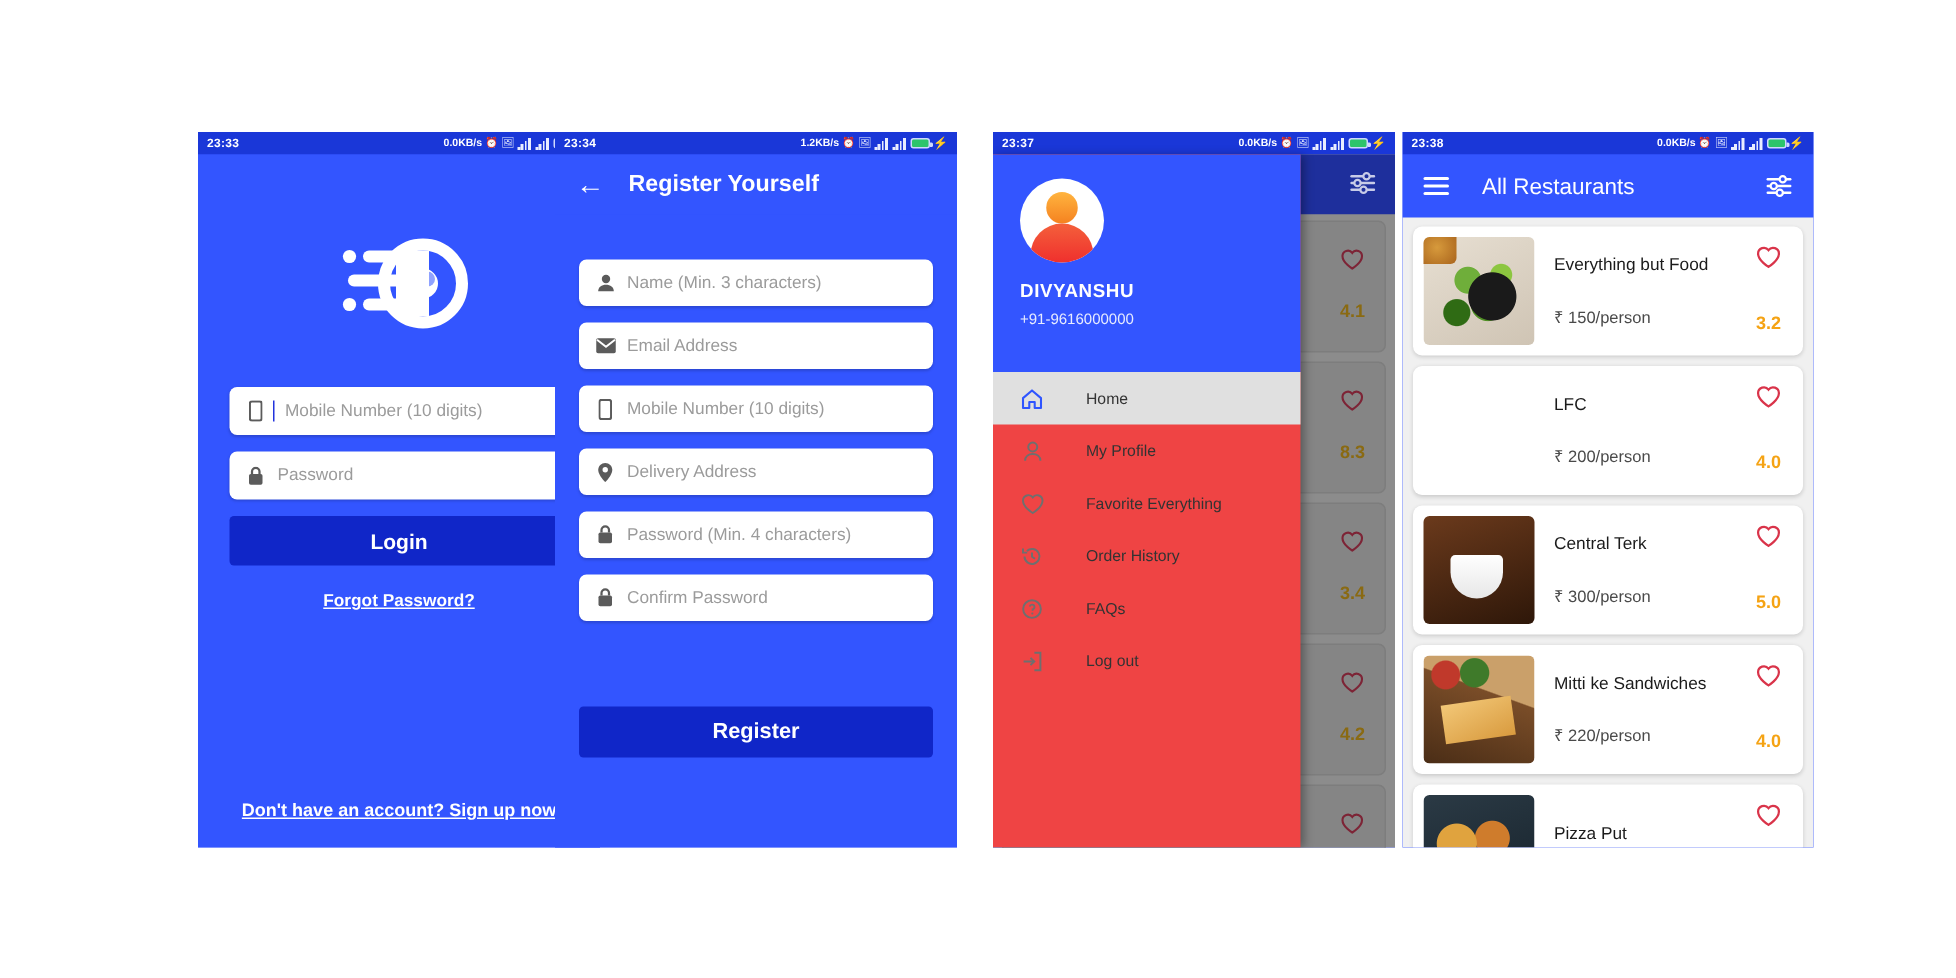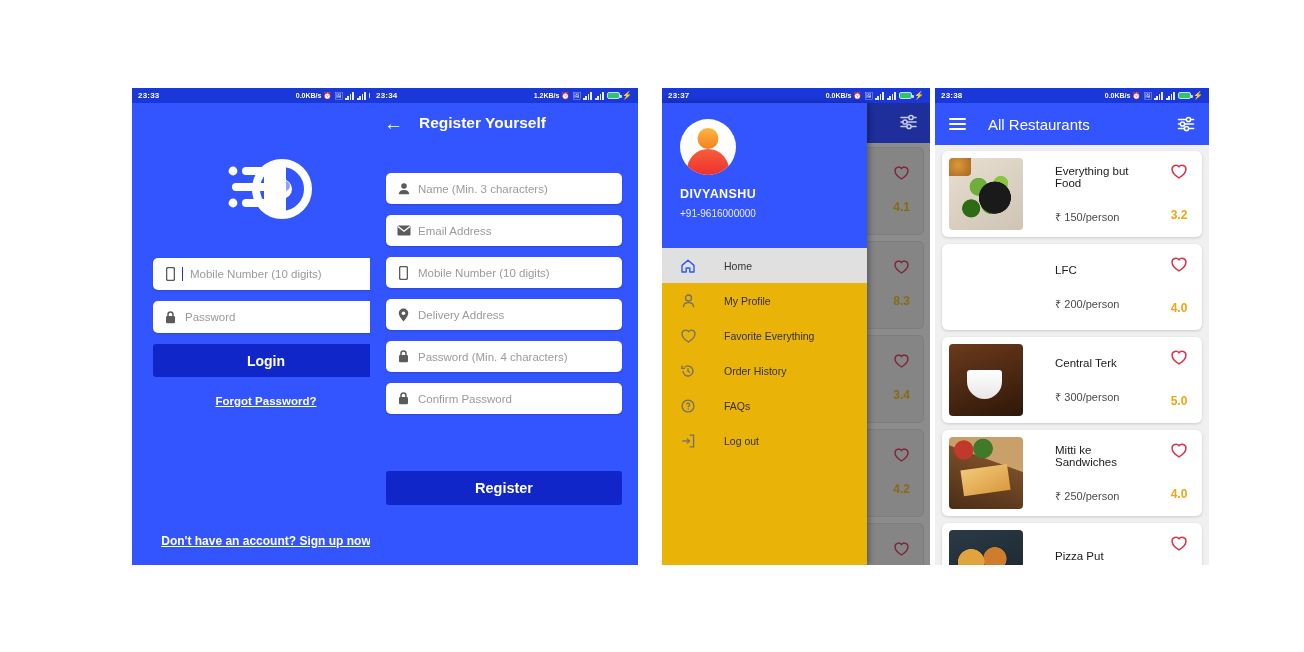--- a/index.html
+++ b/index.html
@@ -58,21 +58,21 @@
 
   
   .s3-body{position:relative;height:462px;background:#8e8e8e;}
   .s3-appbar{position:absolute;top:0;left:0;right:0;height:40px;background:#1e2f9c;}
   .s3-appbar .tune{position:absolute;right:13px;top:11px;}
   .dim-list{position:absolute;top:40px;left:0;right:0;bottom:0;background:#8c8c8c;padding:4px 6px 0 6px;box-sizing:border-box;}
   .dim-card{background:#858585;border-radius:5px;height:88px;margin-bottom:6px;position:relative;
     border:1px solid #7d7d7d;box-sizing:border-box;}
   .dim-card .hrt{position:absolute;right:14px;top:18px;}
   .dim-card .rt{position:absolute;right:13px;top:52px;color:#8a6a12;font-size:12px;font-weight:bold;}
-  .drawer{position:absolute;top:0;left:0;width:205px;bottom:0;background:#eab308;box-shadow:2px 0 6px rgba(0,0,0,.35);}
+  .drawer{position:absolute;top:0;left:0;width:205px;bottom:0;background:#ef4444;box-shadow:2px 0 6px rgba(0,0,0,.35);}
   .drawer-head{height:145px;background:#3355ff;padding:16px 0 0 18px;box-sizing:border-box;}
   .avatar{width:56px;height:56px;border-radius:50%;background:#fff;overflow:hidden;position:relative;}
   .avatar .head{position:absolute;left:50%;top:9px;transform:translateX(-50%);width:21px;height:21px;border-radius:50%;
     background:linear-gradient(180deg,#ffb43f,#f58220);}
   .avatar .torso{position:absolute;left:50%;bottom:-2px;transform:translateX(-50%);width:42px;height:28px;
     border-radius:21px 21px 0 0;background:linear-gradient(180deg,#f4603b,#ef2c2c);}
   .dname{color:#fff;font-size:12.5px;font-weight:bold;margin-top:12px;letter-spacing:.4px;}
   .dphone{color:#e8ecff;font-size:10px;margin-top:7px;}
   .dmenu{padding-top:0;}
   .ditem{height:35px;display:flex;align-items:center;padding:0 16px 0 16px;cursor:pointer;}
@@ -82,21 +82,21 @@
   .ditem .dl{margin-left:26px;font-size:10.5px;color:#333;}
 
   
   .s4-appbar{height:42px;background:#3355ff;display:flex;align-items:center;padding:0 14px;box-sizing:border-box;}
   .s4-appbar .title{color:#fff;font-size:15px;font-weight:normal;margin-left:22px;}
   .s4-appbar .spacer{flex:1;}
   .hamb{width:17px;display:flex;flex-direction:column;gap:3.5px;cursor:pointer;}
   .hamb i{display:block;height:1.8px;background:#fff;border-radius:1px;}
   .list4{height:420px;background:#f0f0f0;padding:6px 7px 0 7px;box-sizing:border-box;overflow:hidden;}
   .rcard{background:#fff;border-radius:6px;height:86px;margin-bottom:7px;display:flex;align-items:center;
-    padding:7px;box-sizing:border-box;box-shadow:0 1px 3px rgba(0,0,0,.16);gap:19px;}
+    padding:7px;box-sizing:border-box;box-shadow:0 1px 3px rgba(0,0,0,.16);}
   .thumb{width:74px;height:72px;border-radius:4px;flex:0 0 74px;overflow:hidden;position:relative;}
   .rinfo{flex:1;padding-left:13px;display:flex;flex-direction:column;justify-content:center;height:100%;}
   .rname{font-size:11.5px;color:#1b1b1b;font-weight:normal;}
   .rprice{font-size:11px;color:#4a4a4a;margin-top:20px;}
   .rright{width:32px;flex:0 0 32px;height:100%;display:flex;flex-direction:column;align-items:center;justify-content:space-between;padding:6px 0 8px 0;box-sizing:border-box;}
   .rrate{color:#f5a314;font-size:12px;font-weight:bold;}
   .heart{color:#d9344a;}
 
   
   .t-salad{background:
@@ -548,21 +548,21 @@
               </svg>
           </span>
           <span class="rrate">5.0</span>
         </div>
       </div>
 
       <div class="rcard">
         <div class="thumb t-sand"></div>
         <div class="rinfo">
           <div class="rname">Mitti ke Sandwiches</div>
-          <div class="rprice">₹ 250/person</div>
+          <div class="rprice">₹ 220/person</div>
         </div>
         <div class="rright">
           <span class="heart">
             <svg width="16" height="15" viewBox="0 0 15 14">
                 <path d="M7.5 13S1 9.1 1 4.8A3.6 3.6 0 0 1 7.5 2.6 3.6 3.6 0 0 1 14 4.8C14 9.1 7.5 13 7.5 13z" fill="none" stroke="currentColor" stroke-width="1.4"></path>
               </svg>
           </span>
           <span class="rrate">4.0</span>
         </div>
       </div>

